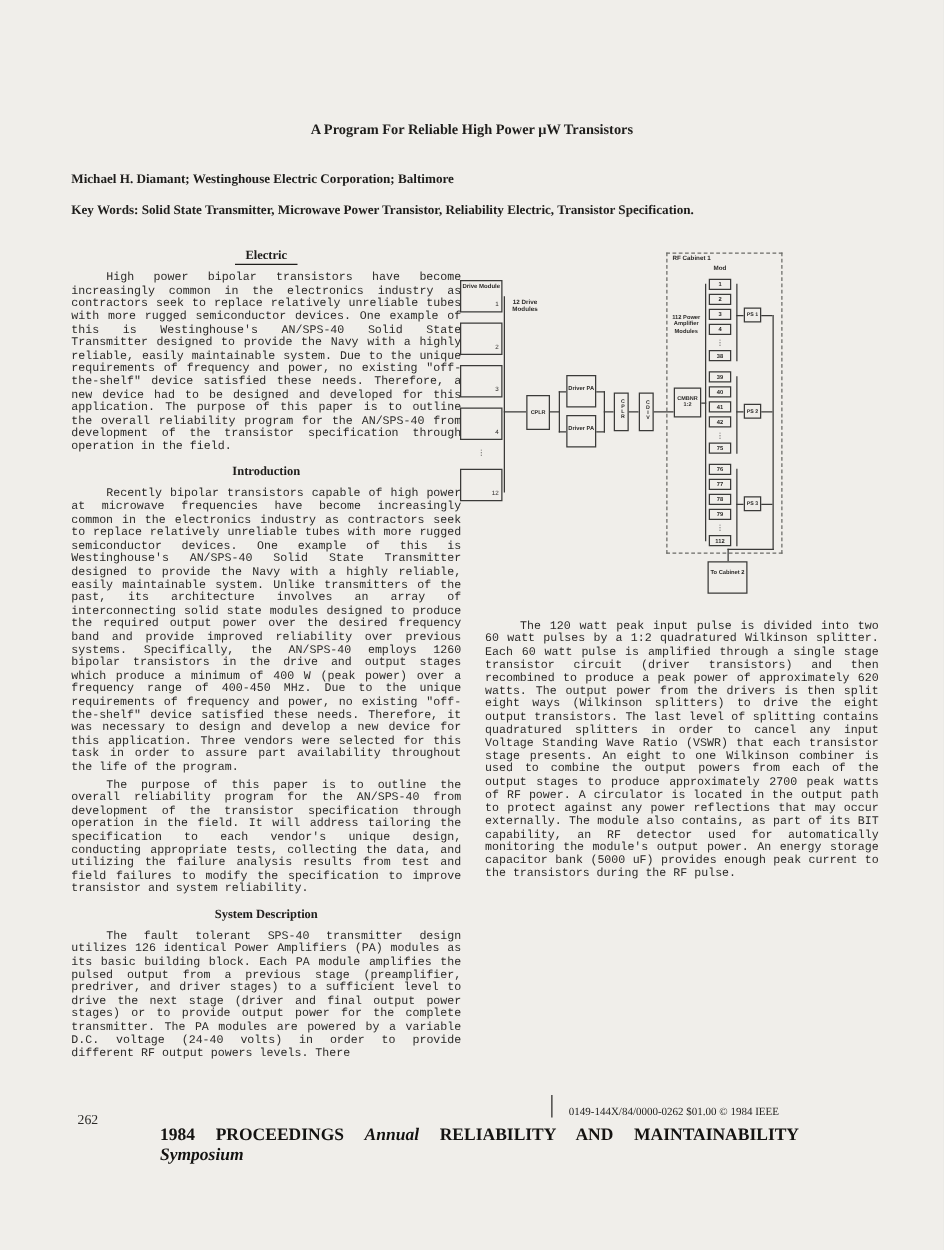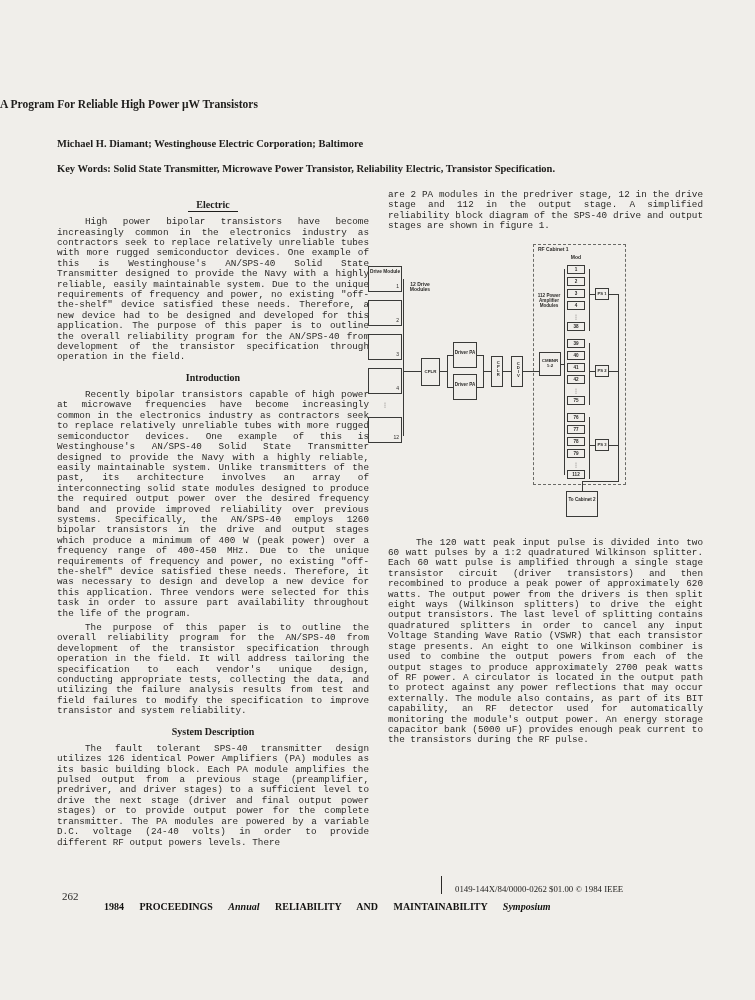--- a/index.html
+++ b/index.html
@@ -1,20 +1,20 @@
 <!DOCTYPE html>
 <html><head>
 <meta charset="utf-8">
 <style>
   html,body{margin:0;padding:0;}
   body{background:#dedcd8;}
   .page{position:relative;width:755px;height:1000px;background:#f0eeea;overflow:hidden;
         font-family:"Liberation Mono","DejaVu Sans Mono",monospace;color:#2b2a28;}
   
-  .title{position:absolute;top:98px;left:0;width:755px;text-align:left;
+  .title{position:absolute;top:98px;left:0;width:755px;text-align:center;
          font-family:"Liberation Serif","DejaVu Serif",serif;font-weight:bold;font-size:11.5px;line-height:1.2;color:#1e1d1b;}
   .authorline{position:absolute;top:138px;left:57px;width:645px;
          font-family:"Liberation Serif","DejaVu Serif",serif;font-weight:bold;font-size:10.5px;color:#1e1d1b;}
   .keywords{position:absolute;top:163px;left:57px;width:660px;
          font-family:"Liberation Serif","DejaVu Serif",serif;font-weight:bold;font-size:10.5px;color:#1e1d1b;}
   
   .cols{position:absolute;top:190px;left:57px;width:646px;display:flex;gap:19px;}
   .col{width:312px;font-size:9.3px;line-height:1.12;text-align:justify;}
   .col.right{width:315px;}
   .col p{margin:0 0 4px 0;}
@@ -36,22 +36,22 @@
   .mcol{position:absolute;display:flex;flex-direction:column;gap:3px;width:18px;align-items:center;}
   .mbox{width:18px;height:9px;border:1px solid #3a3a38;box-sizing:border-box;text-align:center;
         font-size:4.6px;line-height:8px;font-family:"Liberation Sans",sans-serif;font-weight:bold;}
   .mell{font-size:6px;line-height:7px;font-family:"Liberation Sans",sans-serif;}
   .caption{font-family:"Liberation Serif","DejaVu Serif",serif;font-weight:bold;font-size:9.5px;
            text-align:center;width:260px;margin:2px 0 8px 22px;line-height:1.25;color:#1e1d1b;}
   
   .pageno{position:absolute;left:62px;top:890px;font-family:"Liberation Serif","DejaVu Serif",serif;font-size:11px;}
   .ftdiv{position:absolute;left:441px;top:876px;width:1px;height:18px;background:#2b2a28;}
   .copyright{position:absolute;left:455px;top:884px;font-family:"Liberation Serif","DejaVu Serif",serif;font-size:8.8px;color:#1e1d1b;}
-  .proc{position:absolute;left:104px;top:901px;width:560px;font-family:"Liberation Serif","DejaVu Serif",serif;
-        font-weight:bold;font-size:10px;color:#141311;word-spacing:13px;}
+  .proc{position:absolute;left:128px;top:901px;width:560px;font-family:"Liberation Serif","DejaVu Serif",serif;
+        font-weight:bold;font-size:14px;color:#141311;word-spacing:13px;}
   .proc .it{font-style:italic;}
 </style>
 </head>
 <body>
 
 <div class="page">
 
   <div class="title">
     <div>A Program For Reliable High Power μW Transistors</div>
   </div>
@@ -66,21 +66,20 @@
 
       <h3 class="sect">Introduction</h3>
       <p class="indent">Recently bipolar transistors capable of high power at microwave frequencies have become increasingly common in the electronics industry as contractors seek to replace relatively unreliable tubes with more rugged semiconductor devices. One example of this is Westinghouse's AN/SPS-40 Solid State Transmitter designed to provide the Navy with a highly reliable, easily maintainable system. Unlike transmitters of the past, its architecture involves an array of interconnecting solid state modules designed to produce the required output power over the desired frequency band and provide improved reliability over previous systems. Specifically, the AN/SPS-40 employs 1260 bipolar transistors in the drive and output stages which produce a minimum of 400 W (peak power) over a frequency range of 400-450 MHz. Due to the unique requirements of frequency and power, no existing "off-the-shelf" device satisfied these needs. Therefore, it was necessary to design and develop a new device for this application. Three vendors were selected for this task in order to assure part availability throughout the life of the program.</p>
       <p class="indent">The purpose of this paper is to outline the overall reliability program for the AN/SPS-40 from development of the transistor specification through operation in the field. It will address tailoring the specification to each vendor's unique design, conducting appropriate tests, collecting the data, and utilizing the failure analysis results from test and field failures to modify the specification to improve transistor and system reliability.</p>
 
       <h3 class="sect">System Description</h3>
       <p class="indent">The fault tolerant SPS-40 transmitter design utilizes 126 identical Power Amplifiers (PA) modules as its basic building block. Each PA module amplifies the pulsed output from a previous stage (preamplifier, predriver, and driver stages) to a sufficient level to drive the next stage (driver and final output power stages) or to provide output power for the complete transmitter. The PA modules are powered by a variable D.C. voltage (24-40 volts) in order to provide different RF output powers levels. There</p>
     </div>
 
     <div class="col right">
-      <p>are 2 PA modules in the predriver stage, 12 in the drive stage and 112 in the output stage. A simplified reliability block diagram of the SPS-40 drive and output stages are shown in figure 1.</p>
 
       <div class="figwrap">
 
         <div class="dmcol">
           <div class="dmbox">
             <div class="dmlbl">Drive Module</div>
             <div class="dmnum">1</div>
           </div>
           <div class="dmbox">
             <div class="dmnum">2</div>

